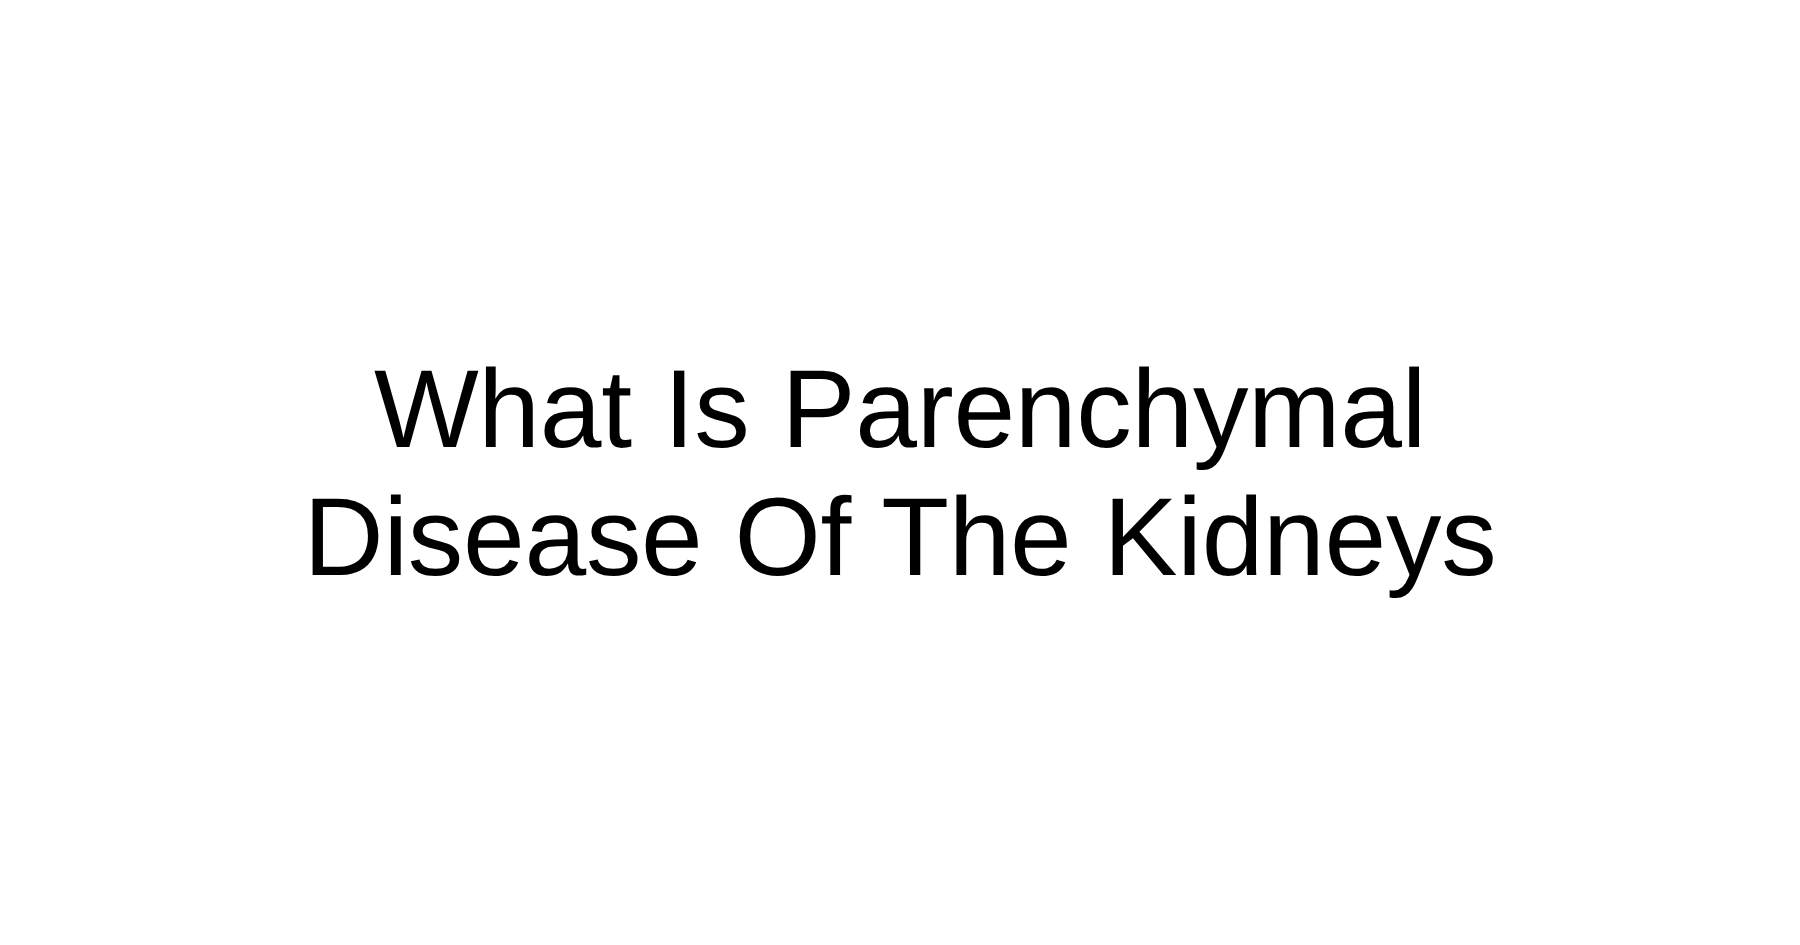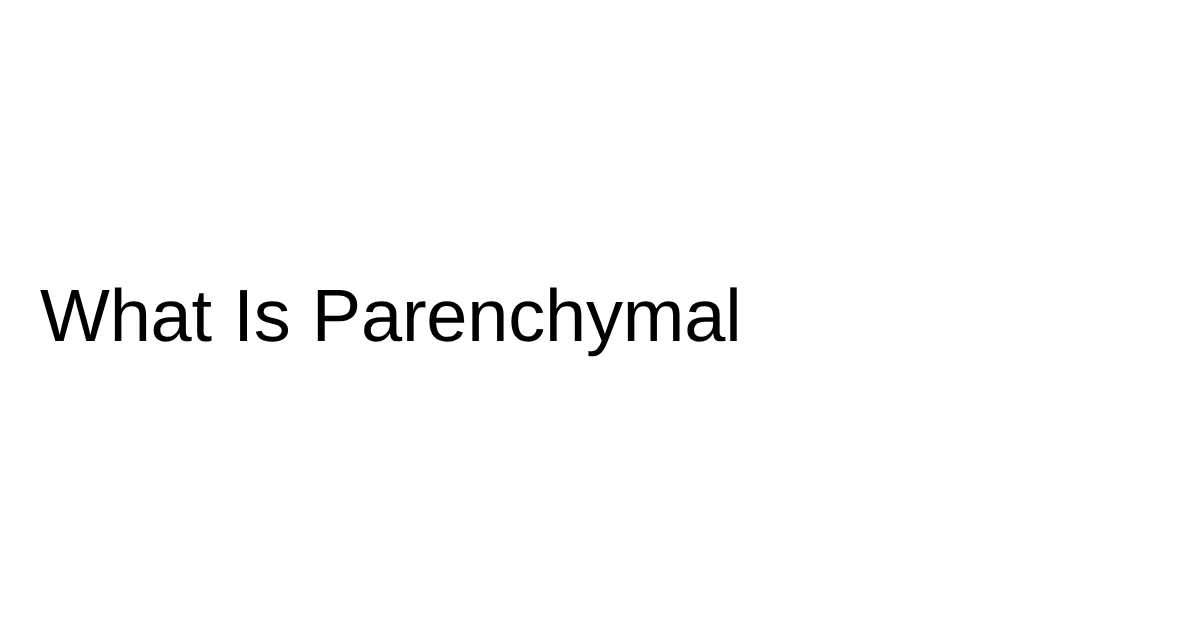--- a/index.html
+++ b/index.html
@@ -22,20 +22,21 @@
     background: #ffffff;
     display: flex;
     align-items: center;
     justify-content: center;
     box-sizing: border-box;
     padding: 0 40px;
   }
 
   .title-block {
     width: 100%;
+    text-align: center;
   }
 
   .page-title {
     margin: 0;
     padding: 0;
     font-family: "Liberation Sans", "DejaVu Sans", sans-serif;
     font-size: 74px;
     line-height: 85px;
     font-weight: 400;
     color: #000000;
@@ -50,15 +51,16 @@
     white-space: nowrap;
   }
 </style>
 </head>
 <body>
 
 <div class="og-card">
   <div class="title-block">
     <h1 class="page-title">
       <span class="title-line">What Is Parenchymal</span>
+      <span class="title-line">Disease Of The Kidneys</span>
     </h1>
   </div>
 </div>
 
 </body></html>

